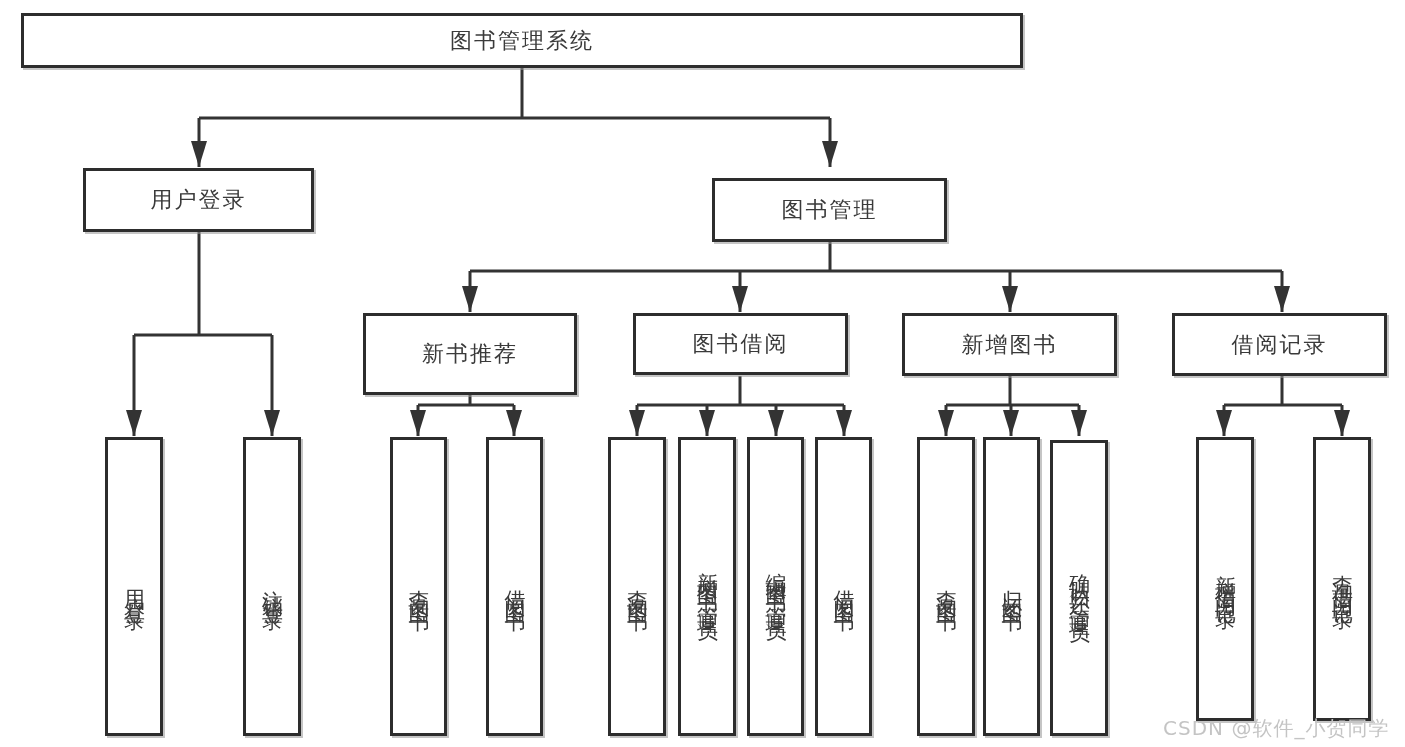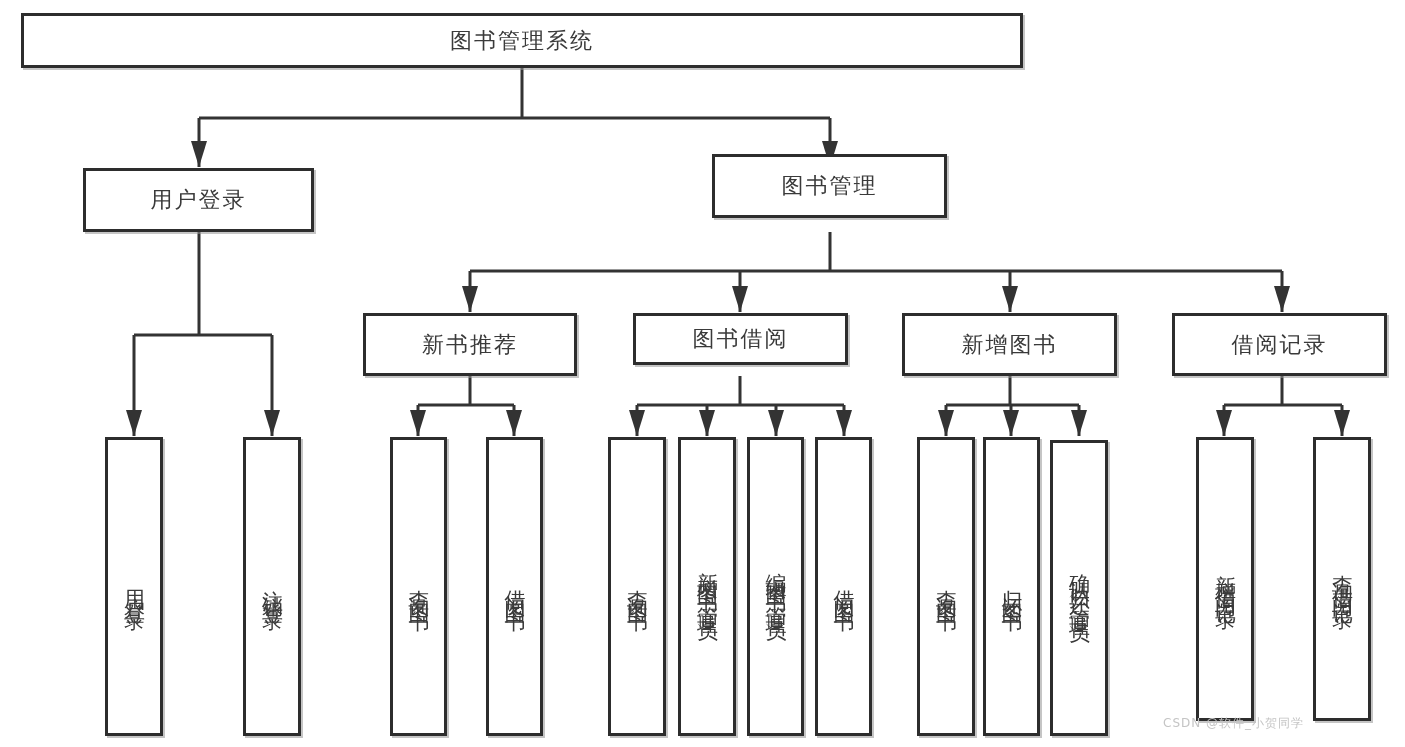--- a/index.html
+++ b/index.html
@@ -45,21 +45,21 @@
     writing-mode:vertical-rl;
     text-orientation:mixed;
     font-size:21px;
     letter-spacing:7px;
     line-height:1;
     white-space:nowrap;
   }
   .watermark{
     position:absolute;
     left:1163px;top:715px;
-    font-size:12px;
+    font-size:20px;
     color:var(--watermark);
     letter-spacing:1px;
     white-space:nowrap;
   }
 </style>
 </head>
 <body>
 
 <div class="canvas">
 
@@ -102,28 +102,28 @@
     <polygon class="arrowhead" points="1342,436 1334,410 1350,410"></polygon>
   </svg>
 
   <div class="node" style="left:21px;top:13px;width:1002px;height:55px;">
     <span>图书管理系统</span>
   </div>
 
   <div class="node" style="left:83px;top:168px;width:231px;height:64px;">
     <span>用户登录</span>
   </div>
-  <div class="node" style="left:712px;top:154px;width:235px;height:64px;">
+  <div class="node" style="left:712px;top:178px;width:235px;height:64px;">
     <span>图书管理</span>
   </div>
 
-  <div class="node" style="left:363px;top:313px;width:214px;height:63px;">
+  <div class="node" style="left:363px;top:313px;width:214px;height:82px;">
     <span>新书推荐</span>
   </div>
-  <div class="node" style="left:633px;top:313px;width:215px;height:52px;">
+  <div class="node" style="left:633px;top:313px;width:215px;height:62px;">
     <span>图书借阅</span>
   </div>
   <div class="node" style="left:902px;top:313px;width:215px;height:63px;">
     <span>新增图书</span>
   </div>
   <div class="node" style="left:1172px;top:313px;width:215px;height:63px;font-family:Liberation Mono, monospace;">
     <span>借阅记录</span>
   </div>
 
   <div class="leaf" style="left:105px;top:437px;width:58px;height:299px;">

